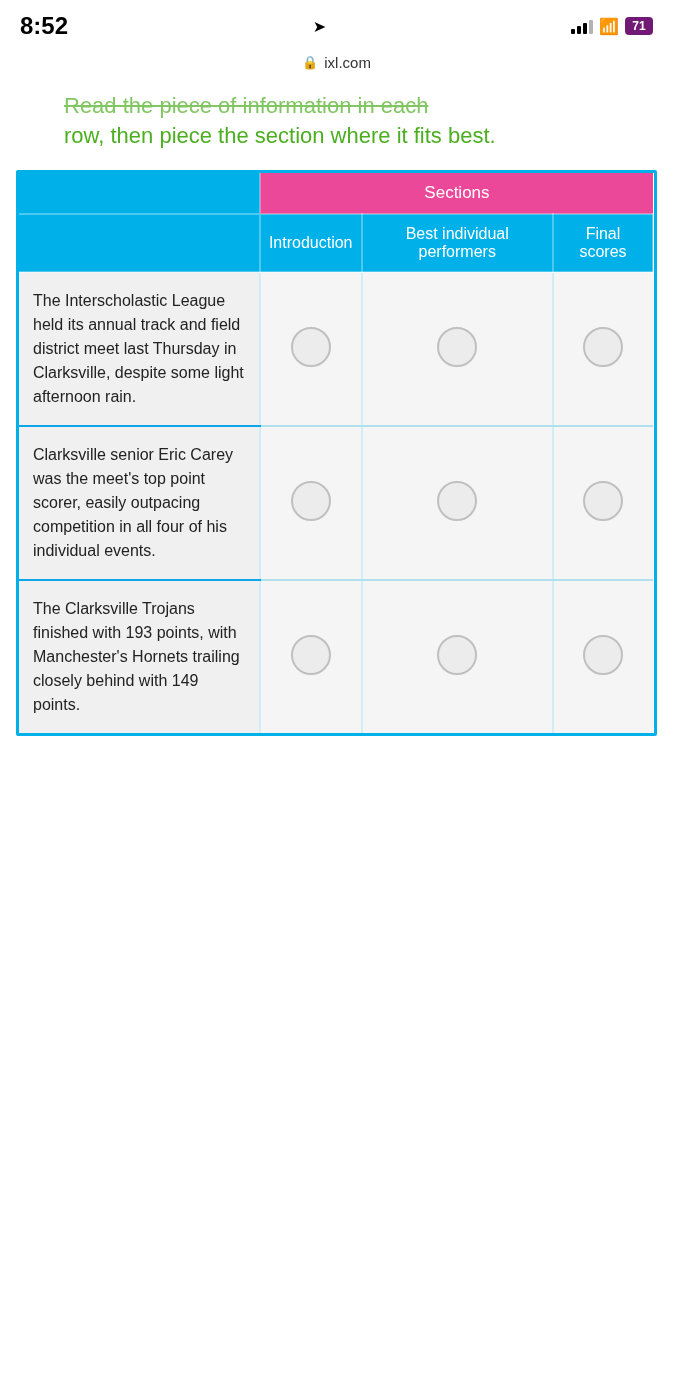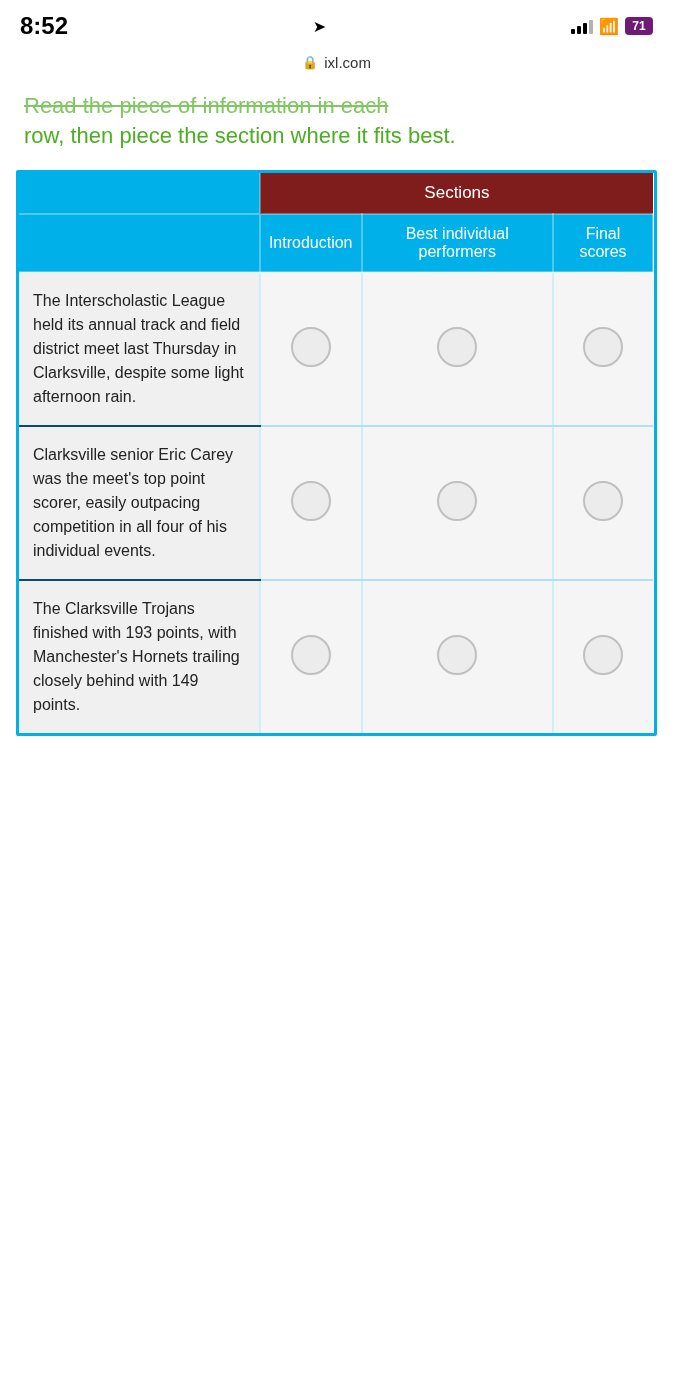--- a/index.html
+++ b/index.html
@@ -84,20 +84,21 @@
       color: #333;
     }
 
     
     .instruction {
       padding: 10px 24px 20px 24px;
       font-size: 22px;
       color: #4caf21;
       font-weight: 400;
       line-height: 1.35;
+      margin-left: 40px;
     }
     .instruction .strikethrough-line {
       display: block;
       color: #4caf21;
       text-decoration: line-through;
       opacity: 0.7;
     }
 
     
     .table-wrapper {
@@ -107,21 +108,21 @@
       overflow: hidden;
     }
 
     table {
       width: 100%;
       border-collapse: collapse;
     }
 
     
     .sections-header {
-      background: #7f1d1d;
+      background: #ec4899;
       color: #fff;
       text-align: center;
       font-size: 17px;
       font-weight: 500;
       padding: 10px 4px;
       border-left: 2px solid rgba(255,255,255,0.3);
     }
     .header-empty {
       background: #00b0e8;
       width: 38%;
@@ -143,21 +144,21 @@
       border-bottom: 2px solid rgba(255,255,255,0.3);
     }
 
     
     .row-text {
       padding: 16px 14px;
       font-size: 16px;
       color: #222;
       vertical-align: middle;
       background: #f0f0f0;
-      border-bottom: 2px solid #0c4a6e;
+      border-bottom: 2px solid #0ea5e9;
       width: 38%;
       line-height: 1.5;
     }
 
     .row-radio {
       text-align: center;
       vertical-align: middle;
       background: #f5f5f5;
       border-bottom: 2px solid #b0dff0;
       border-left: 2px solid #d0eef8;

